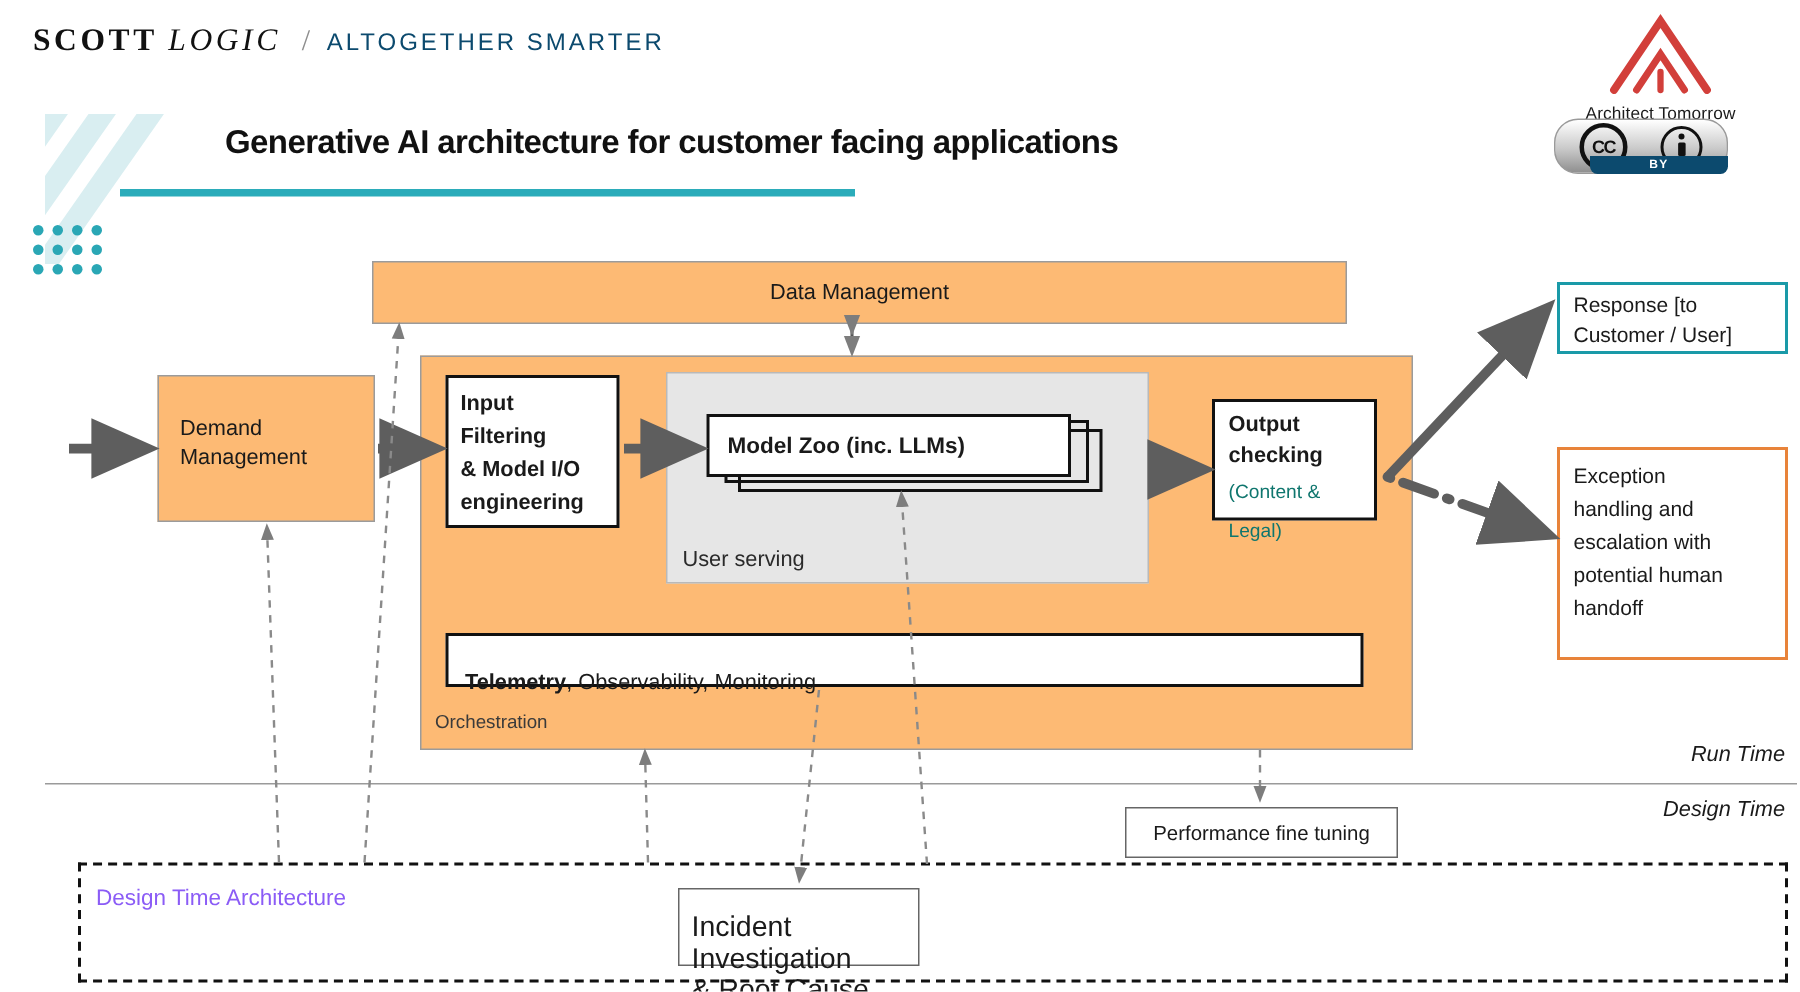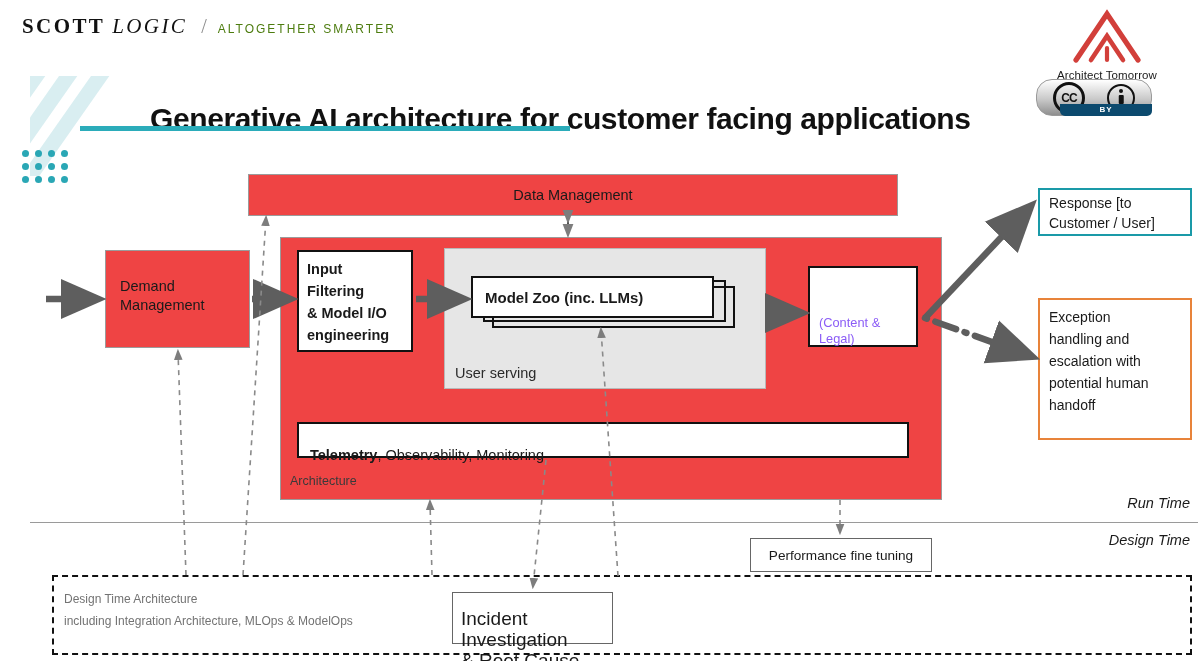--- a/index.html
+++ b/index.html
@@ -21,21 +21,21 @@
   #brand .sl-logic{
     font-family:"Liberation Serif", serif;
     font-weight:400;font-size:21px;letter-spacing:2.4px;color:#111;margin-left:7px;font-style:italic;
   }
   #brand .sl-slash{
     font-family:"Liberation Serif", serif;
     font-weight:300;font-size:20px;color:#8d8d8d;margin:0 11px 0 14px;
   }
   #brand .sl-tag{
     font-family:"Liberation Sans", sans-serif;
-    font-weight:400;font-size:12px;letter-spacing:2.0px;color:#4d7c0f;
+    font-weight:400;font-size:16px;letter-spacing:2.0px;color:#0c4a6e;
   }
 
   
   #at-logo{right:8px;top:8px;width:170px;text-align:center;}
   #at-logo .at-label{
     font-size:11.5px;color:#1a1a1a;margin-top:1px;letter-spacing:.1px;
   }
   
   #cc-badge{
     right:48px;top:79px;width:116px;height:37px;
@@ -79,31 +79,30 @@
     position:absolute;width:15px;height:190px;background:#d9eef1;
     transform:rotate(35deg);transform-origin:top left;
   }
   #dots{left:22px;top:150px;width:58px;height:40px;}
   #dots b{
     position:absolute;width:7px;height:7px;border-radius:50%;
     background:#2aa7b5;display:block;
   }
   #page-title{
     left:150px;top:82px;width:900px;
-    font-size:30px;font-weight:700;color:#111;letter-spacing:-.4px;
+    font-size:22px;font-weight:700;color:#111;letter-spacing:-.4px;
     white-space:nowrap;
-    margin-top:20px;
   }
   #title-rule{
     left:80px;top:126px;width:490px;height:5px;background:#2bacba;
   }
 
   
   .box{box-sizing:border-box;position:absolute;}
-  .gbox{background:#ef4444;border:1px solid #9b9b9b;}
+  .gbox{background:#fdba74;border:1px solid #9b9b9b;}
   .wbox{background:#ffffff;border:2.2px solid #111;}
   .thin-wbox{background:#ffffff;border:1px solid #666;}
   .lbl{
     position:absolute;box-sizing:border-box;
     font-size:14.5px;line-height:19px;color:#1a1a1a;
   }
   .ctr{display:flex;align-items:center;justify-content:center;text-align:center;}
   .lft{display:flex;align-items:center;justify-content:flex-start;}
 
   
@@ -127,21 +126,21 @@
   }
   #runtime-lbl{left:1030px;top:495px;}
   #designtime-lbl{left:1030px;top:532px;}
 
   
   #design-region{
     left:52px;top:575px;width:1140px;height:80px;
     border:2.4px dashed #111;box-sizing:border-box;background:transparent;
   }
   #design-text{
-    left:64px;top:588px;width:420px;font-size:12px;line-height:22px;color:#737373;
+    left:64px;top:588px;width:420px;font-size:15px;line-height:22px;color:#8b5cf6;
   }
 </style>
 </head>
 <body>
 
 <div class="abs" id="brand">
   <span class="sl-scott">SCOTT</span>
   <span class="sl-logic">LOGIC</span>
   <span class="sl-slash">/</span>
   <span class="sl-tag">ALTOGETHER SMARTER</span>
@@ -188,21 +187,21 @@
     <b style="left: 39px; top: 26px;"></b>
   </div>
 <div class="abs" id="page-title">Generative AI architecture for customer facing applications</div>
 <div class="abs" id="title-rule"></div>
 
 <div class="box gbox" id="data-management" style="left:248px;top:174px;width:650px;height:42px;">
   <div class="lbl ctr" style="left:0;top:0;right:0;bottom:0;">Data Management</div>
 </div>
 
 <div class="box gbox" id="orchestration"></div>
-<div class="lbl abs" id="orch-label">Architecture</div>
+<div class="lbl abs" id="orch-label">Orchestration</div>
 
 <div class="box" id="model-serving"></div>
 <div class="lbl abs" id="ms-label">User serving</div>
 
 <div class="box gbox" id="demand-management" style="left:105px;top:250px;width:145px;height:98px;">
   <div class="lbl" style="left:14px;top:26px;right:8px;white-space:pre-line;">Demand
 Management</div>
 </div>
 
 <div class="box wbox" id="input-filtering" style="left:297px;top:250px;width:116px;height:102px;">
@@ -212,21 +211,23 @@
 engineering</div>
 </div>
 
 <div class="box zoo-shadow" style="left:492px;top:286px;width:243px;height:42px;"></div>
 <div class="box zoo-shadow" style="left:483px;top:280px;width:243px;height:42px;"></div>
 <div class="box wbox" id="model-zoo" style="left:471px;top:276px;width:243px;height:42px;">
   <div class="lbl lft" style="left:12px;top:0;right:6px;bottom:0;font-weight:700;font-size:15px;">Model Zoo (inc. LLMs)</div>
 </div>
 
 <div class="box wbox" id="output-checking" style="left:808px;top:266px;width:110px;height:81px;">
-  <div class="lbl" style="left:9px;top:47px;right:4px;font-size:12.8px;line-height:16px;white-space:pre-line;color:#8b5cf6;">(Content &amp;
+  <div class="lbl" style="left:9px;top:5px;right:4px;font-weight:700;font-size:14.5px;line-height:21px;white-space:pre-line;">Output
+checking</div>
+  <div class="lbl" style="left:9px;top:47px;right:4px;font-size:12.8px;line-height:26px;white-space:pre-line;color:#0f766e;">(Content &amp;
 Legal)</div>
 </div>
 
 <div class="box wbox" id="telemetry" style="left:297px;top:422px;width:612px;height:36px;">
   <div class="lbl lft" style="left:11px;top:0;right:6px;bottom:0;font-size:14.5px;margin-top:31px;">
       <span style="font-weight:700;">Telemetry</span>
       <span>, Observability, Monitoring</span>
     </div>
 </div>
 
@@ -252,21 +253,20 @@
 &amp; Root Cause Analysis</div>
 </div>
 
 <div class="abs" id="divider"></div>
 <div class="timelbl" id="runtime-lbl">Run Time</div>
 <div class="timelbl" id="designtime-lbl">Design Time</div>
 
 <div class="abs" id="design-region"></div>
 <div class="abs" id="design-text">
   <div>Design Time Architecture</div>
-  <div>including Integration Architecture, MLOps &amp; ModelOps</div>
 </div>
 
 <svg id="arrows">
   <defs>
     <marker id="ah" markerWidth="6" markerHeight="6" refX="4.6" refY="3" orient="auto">
       <path d="M0,0 L6,3 L0,6 z" fill="#5e5e5e"></path>
     </marker>
     <marker id="ahs" markerWidth="7" markerHeight="7" refX="5.4" refY="3.5" orient="auto">
       <path d="M0,0.4 L7,3.5 L0,6.6 z" fill="#5e5e5e"></path>
     </marker>

